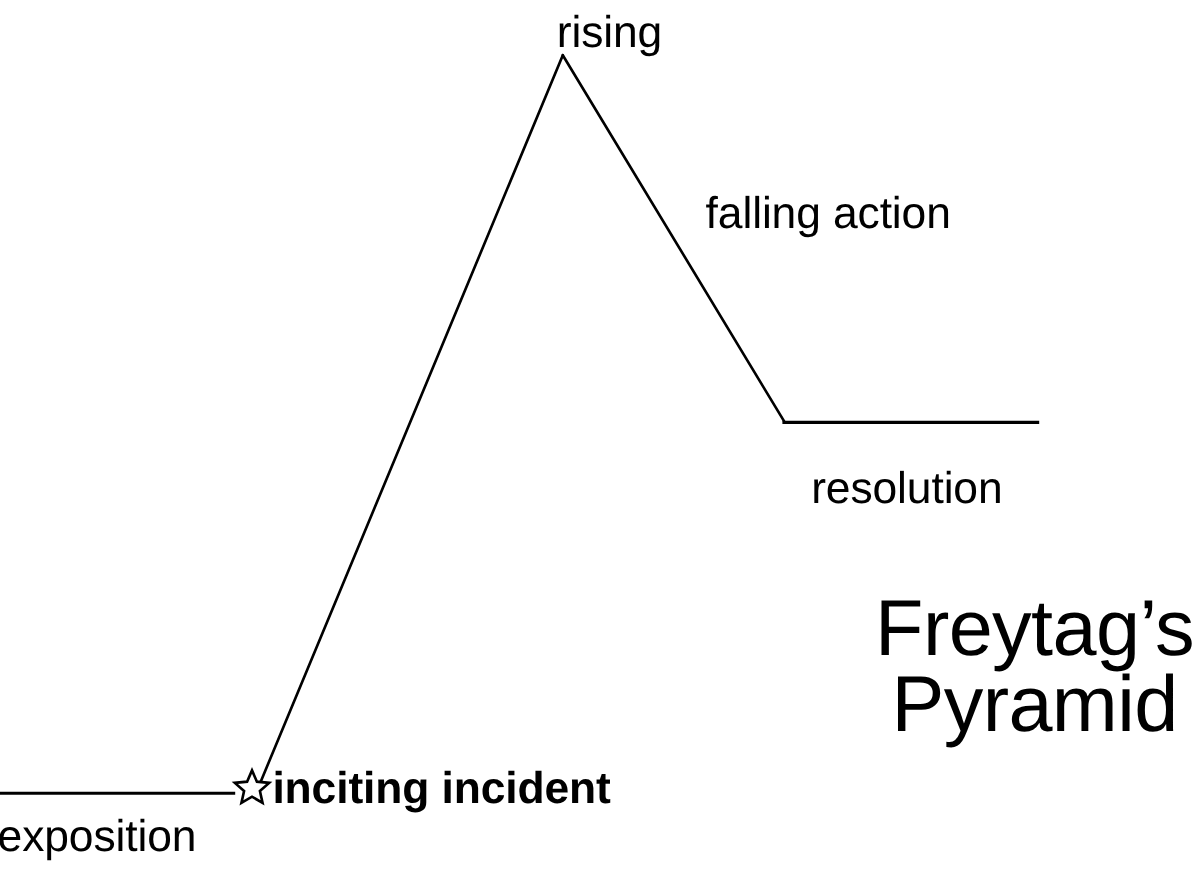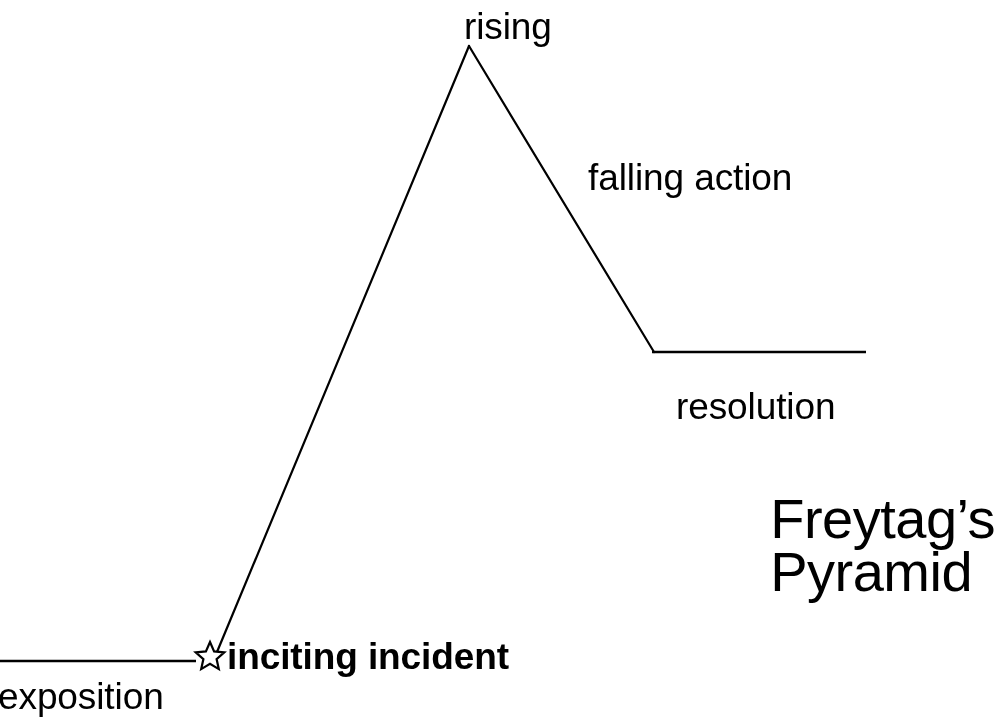--- a/index.html
+++ b/index.html
@@ -40,23 +40,23 @@
   #label-falling       { left: 588px; top: 159px; }
   #label-rising        { left: 86px;  top: 288px; }
   #label-resolution    { left: 676px; top: 344px; margin-top: 44px; }
   #label-inciting      { left: 227px; top: 638px; font-weight: bold; }
   #label-exposition    { left: -2px;  top: 678px; }
 
   #title-block {
     position: absolute;
     right: 5px;
     top: 492px;
-    text-align: left;
+    text-align: center;
     font-family: "Liberation Sans", sans-serif;
-    font-size: 56px;
+    font-size: 66px;
     line-height: 0.95;
     color: #000000;
     white-space: nowrap;
     letter-spacing: -0.5px;
   }
   #title-block .tline { display: block; }
 </style>
 </head>
 <body>
 

